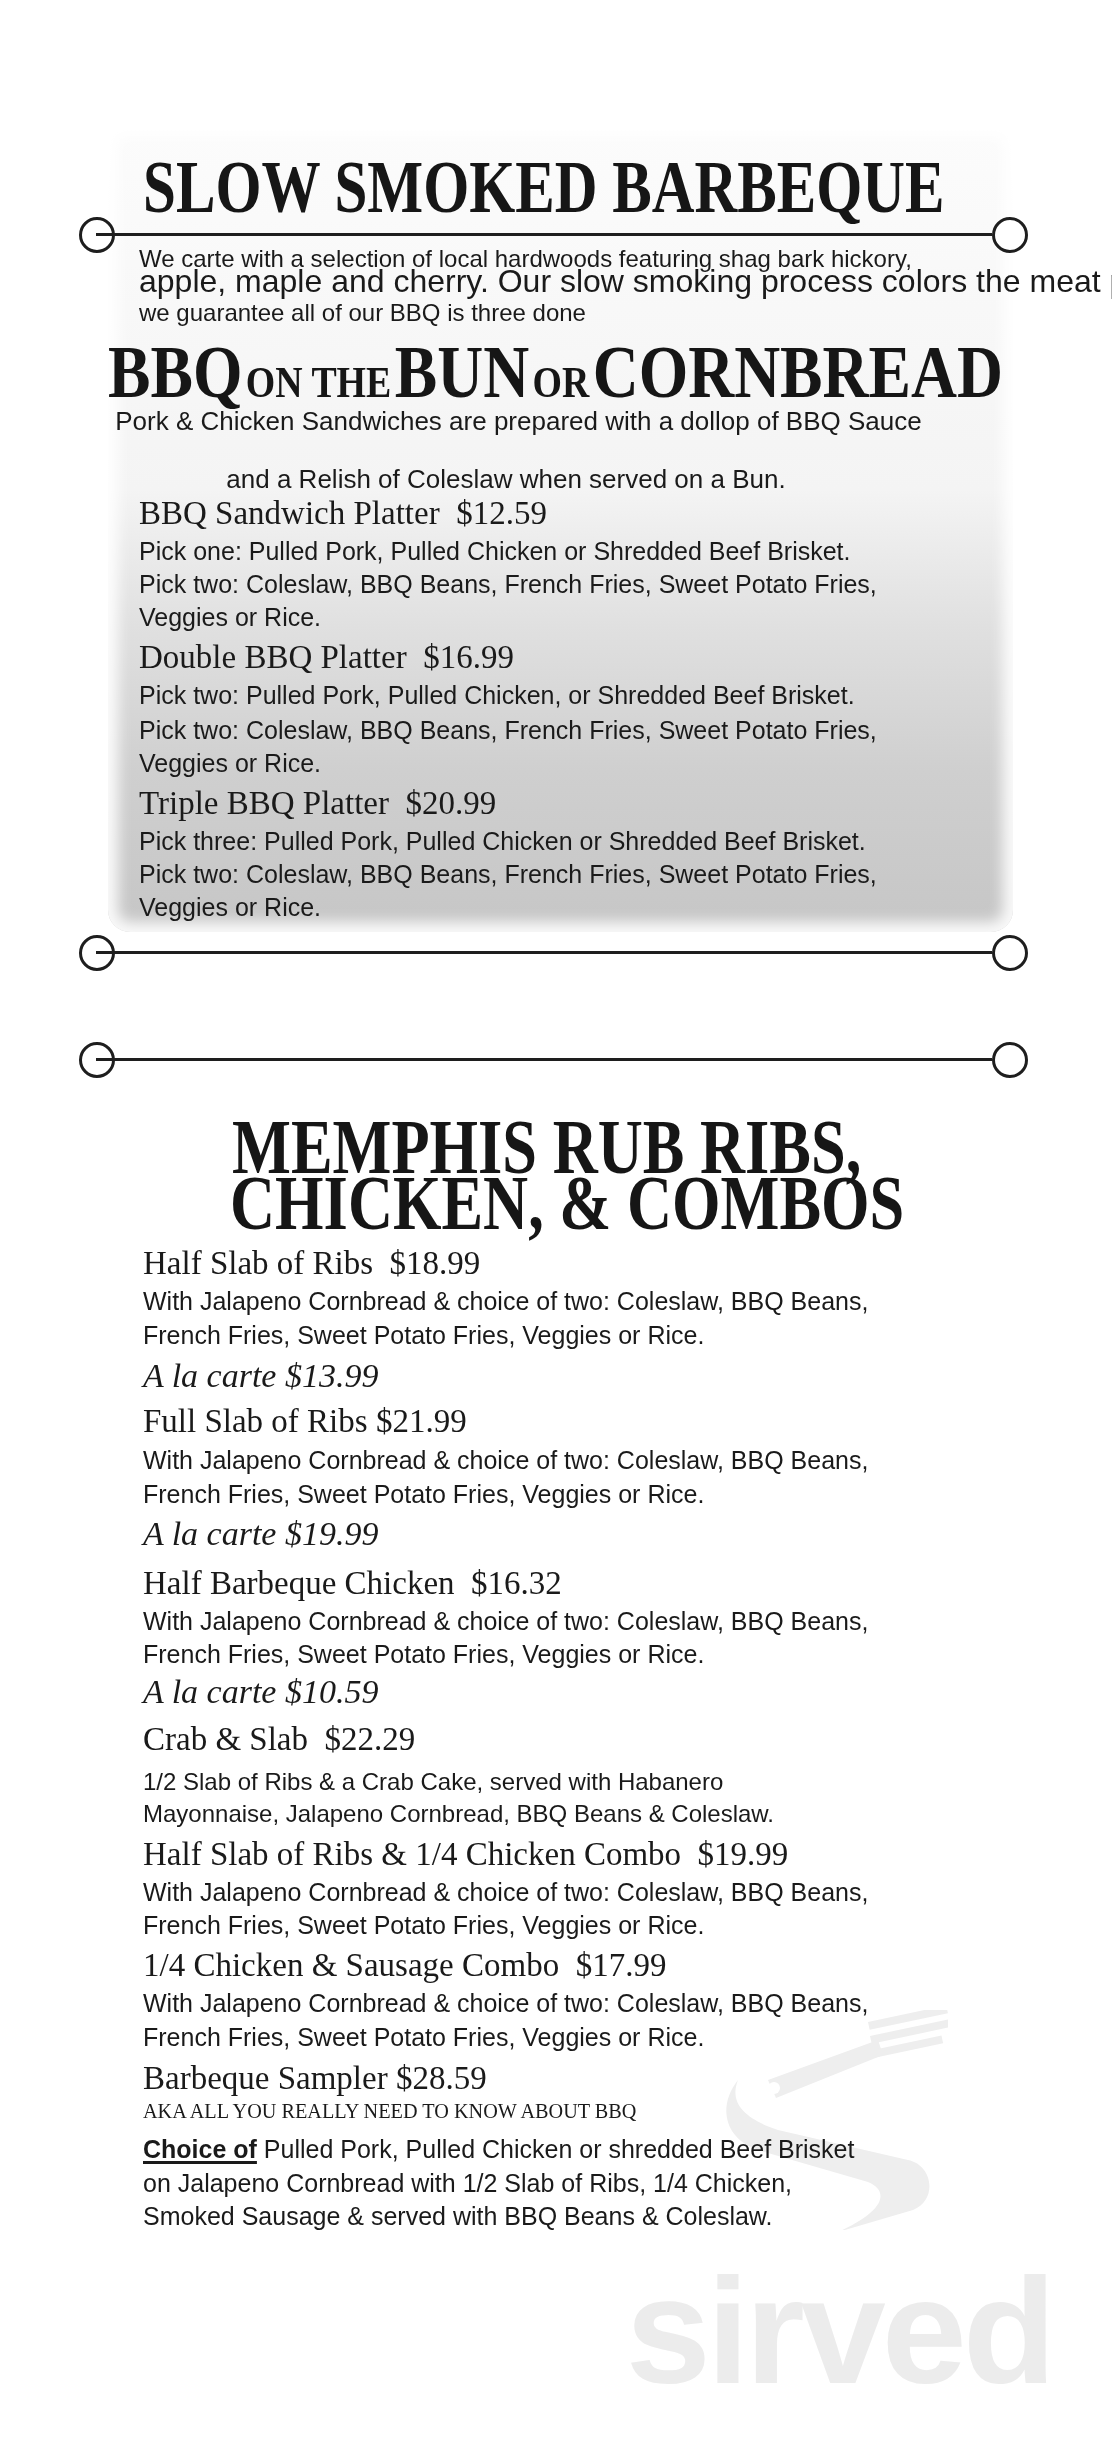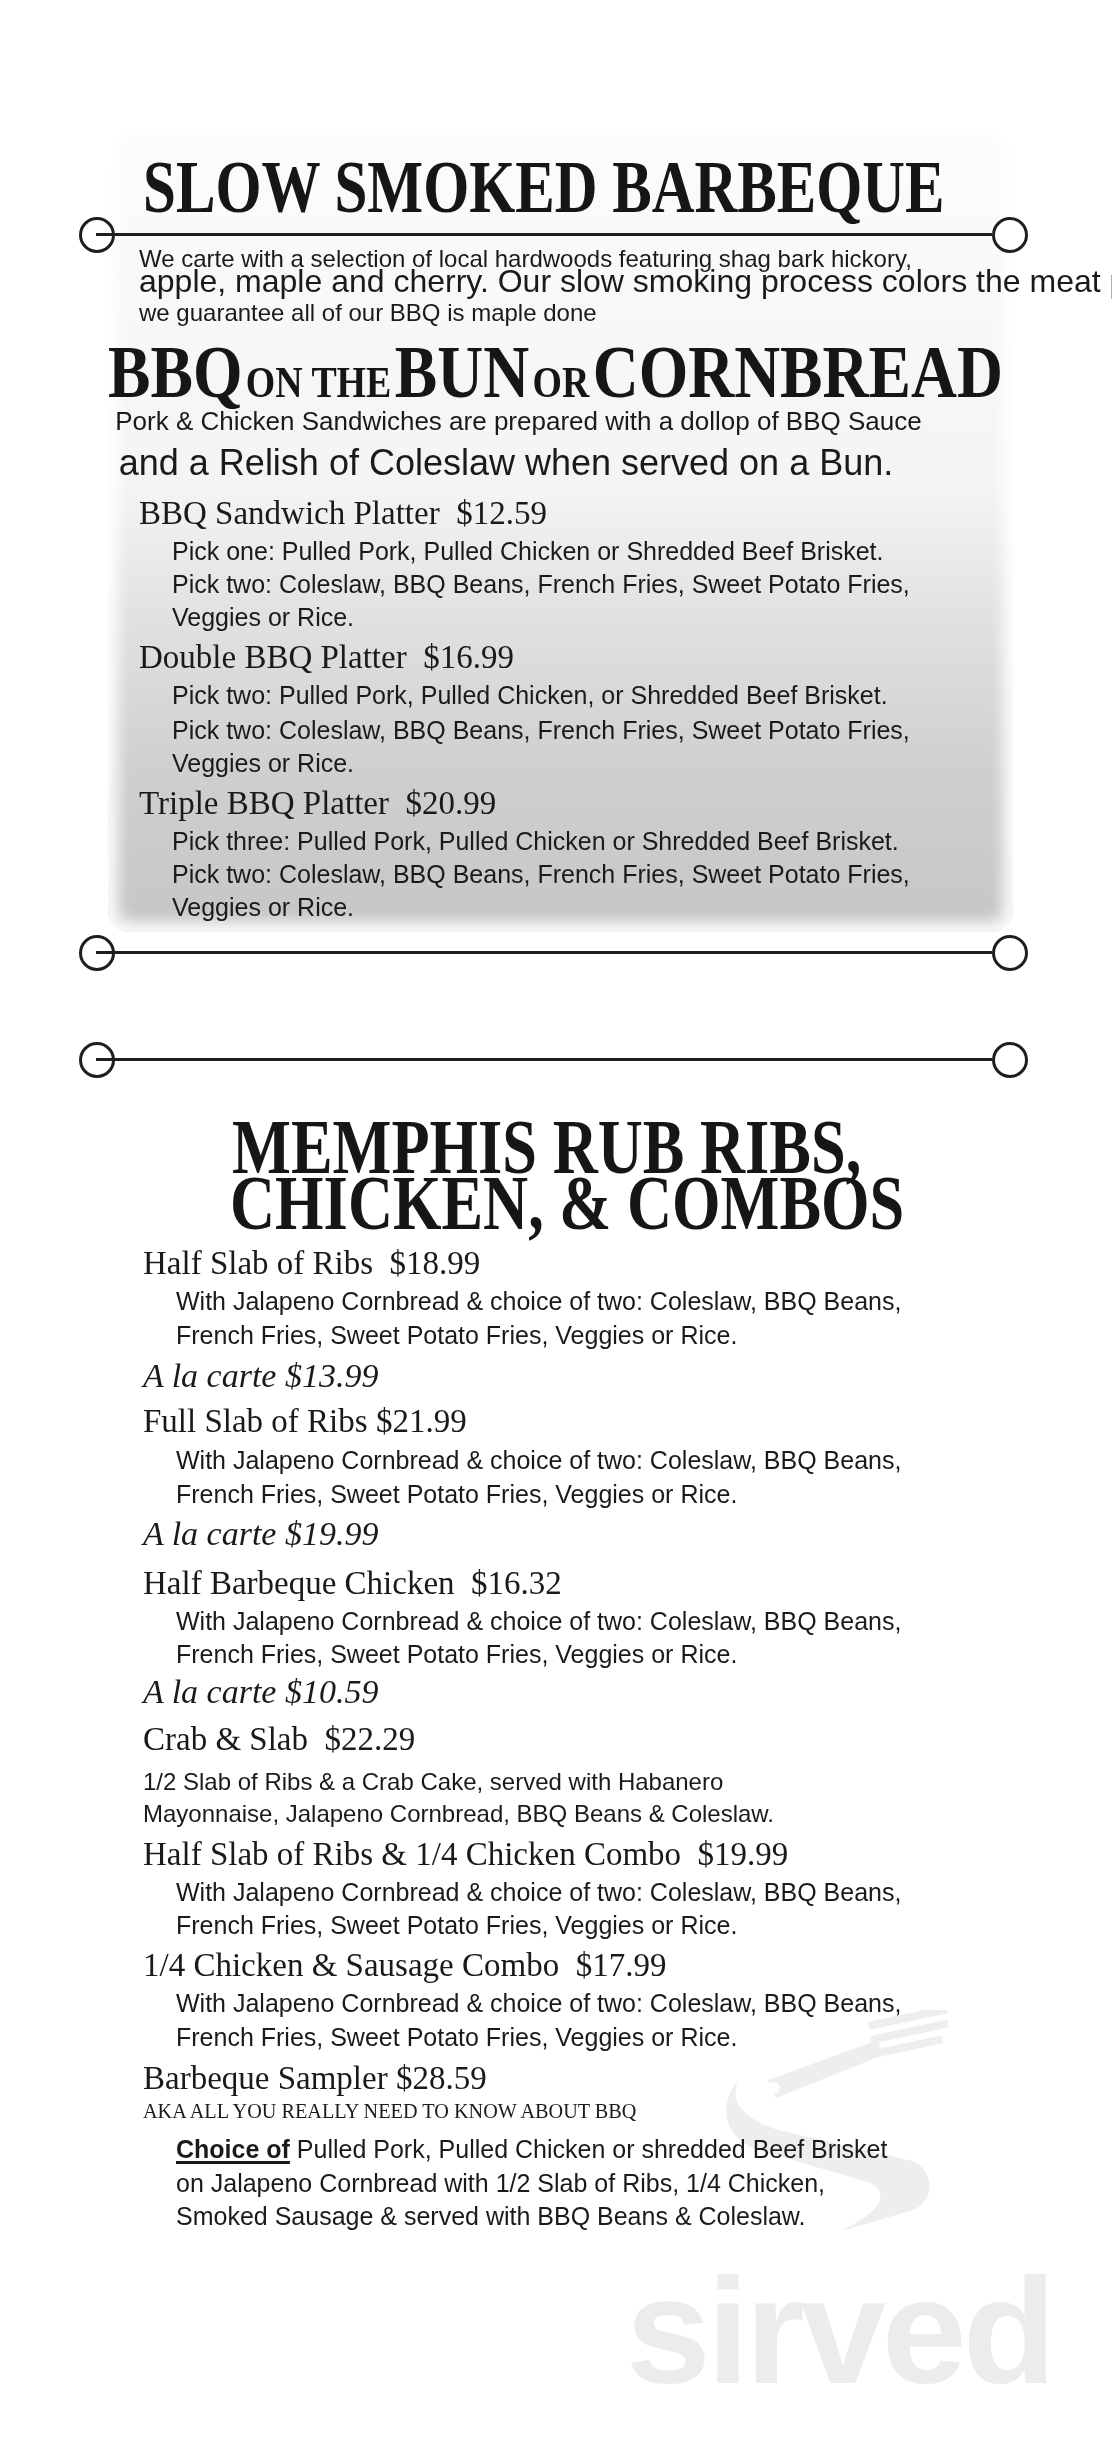--- a/index.html
+++ b/index.html
@@ -17,55 +17,55 @@
   .divider .circle { position:absolute; top:0; width:30px; height:30px; border:3px solid #1e1e1e; border-radius:50%; background:#fff; }
   .divider .c-left { left:0; }
   .divider .c-right { left:913px; }
   .heading {
     font-family:"Liberation Serif", serif; font-weight:bold; color:#161616;
     transform-origin:left top; letter-spacing:0px;
   }
   .sans { font-family:"Liberation Sans", sans-serif; color:#1a1a1a; }
   .serif { font-family:"Liberation Serif", serif; color:#1a1a1a; }
   .item-title { font-size:33px; }
-  .body-line { font-size:25px;margin-left:33px; }
+  .body-line { font-size:25px; }
   .alacarte { font-size:34px; font-style:italic; }
   .underline { text-decoration:underline; font-weight:bold; text-decoration-thickness:3px; text-underline-offset:3px; }
   .watermark { position:absolute; left:630px; top:2245px; font-family:"Liberation Sans", sans-serif; font-weight:bold; font-size:150px; color:#ececec; letter-spacing:-4px; transform:scaleX(1.02); }
 </style>
 </head>
 <body>
 
 <div class="graybox"></div>
 
 <div class="abs heading" style="left:143px; top:150px; font-size:74px; line-height:74px; transform:scaleX(0.80);">SLOW SMOKED BARBEQUE</div>
 
 <div class="divider" style="top:217px;">
   <div class="circle c-left"></div>
   <div class="line"></div>
   <div class="circle c-right"></div>
 </div>
 
 <div>
   <div class="abs sans" style="left:139px; top:246px; font-size:24px; line-height:26px;">We carte with a selection of local hardwoods featuring shag bark hickory,</div>
   <div class="abs sans" style="left:139px; top:268px; font-size:32px; line-height:26px;">apple, maple and cherry. Our slow smoking process colors the meat pink;</div>
-  <div class="abs sans" style="left:139px; top:300px; font-size:24px; line-height:26px;">we guarantee all of our BBQ is maple done</div>
+  <div class="abs sans" style="left:139px; top:300px; font-size:24px; line-height:26px;">we guarantee all of our BBQ is three done</div>
 </div>
 
 <div class="abs heading" style="left:108px; top:336px; line-height:72px; transform:scaleX(0.86); transform-origin:left top;">
   <span style="font-size:74px;">BBQ</span>
   <span style="font-size:44px;">ON THE</span>
   <span style="font-size:74px;">BUN</span>
   <span style="font-size:44px;">OR</span>
   <span style="font-size:74px;">CORNBREAD</span>
 </div>
 
 <div>
   <div class="abs sans" style="left:0; width:1037px; text-align:center; top:406px; font-size:26px; line-height:30px;">Pork &amp; Chicken Sandwiches are prepared with a dollop of BBQ Sauce</div>
-  <div class="abs sans" style="left:0; width:1012px; text-align:center; top:448px; font-size:36px; line-height:30px;">and a Relish of Coleslaw when served on a Bun.</div>
+  <div class="abs sans" style="left:0; width:1012px; text-align:center; top:464px; font-size:26px; line-height:30px;">and a Relish of Coleslaw when served on a Bun.</div>
 </div>
 
 <div>
   <div class="abs serif item-title" style="left:139px; top:495px;font-family:Liberation Serif, serif;">
     <span>BBQ Sandwich Platter</span>&nbsp;&nbsp;<span>$12.59</span>
   </div>
   <div class="abs sans body-line" style="left:139px; top:537px;">Pick one: Pulled Pork, Pulled Chicken or Shredded Beef Brisket.</div>
   <div class="abs sans body-line" style="left:139px; top:570px;">Pick two: Coleslaw, BBQ Beans, French Fries, Sweet Potato Fries,</div>
   <div class="abs sans body-line" style="left:139px; top:603px;">Veggies or Rice.</div>
 </div>

